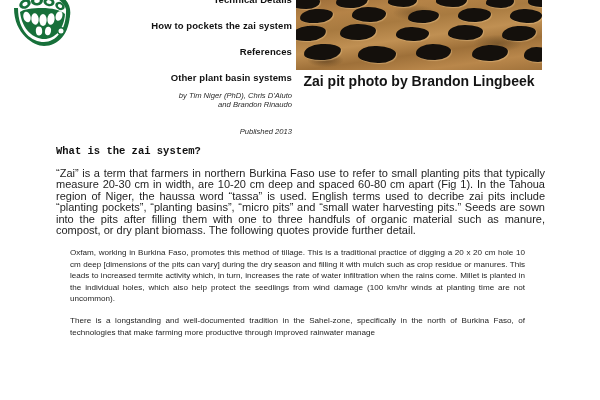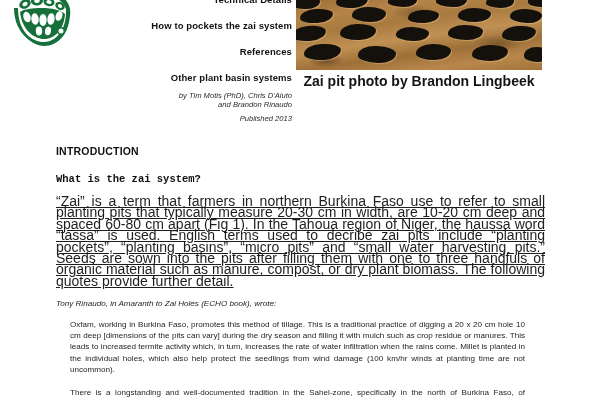--- a/index.html
+++ b/index.html
@@ -51,21 +51,21 @@
     left: 90px;
     top: 91px;
     width: 202px;
     text-align: right;
     font-style: italic;
     font-size: 7.6px;
     line-height: 9.4px;
     color: #2a2a2a;
   }
   .published {
-    margin-top: 4px;
+    margin-top: 17px;
   }
 
   .photo-wrap {
     position: absolute;
     left: 296px;
     top: 0px;
     width: 246px;
   }
   .photo {
     width: 246px;
@@ -114,26 +114,25 @@
     color: #111111;
   }
   h2.subsection {
     font-size: 10.5px;
     font-weight: bold;
     margin: 0 0 11px 0;
     color: #111111;
     font-family: Liberation Mono, monospace;
   }
   p.para {
-    font-size: 14px;
+    font-size: 11px;
     line-height: 11.4px;
     margin: 0 0 11px 0;
     text-align: justify;
     color: #1e1e1e;
-    text-decoration: underline;
   }
   p.attrib {
     font-size: 8.1px;
     line-height: 11.4px;
     font-style: italic;
     margin: 0 0 9px 0;
     color: #1e1e1e;
     text-align: left;
   }
   blockquote.quote {
@@ -203,21 +202,21 @@
   </div>
 
   <div class="toc">
     <div class="toc-item">Technical Details</div>
     <div class="toc-item">How to pockets the zai system</div>
     <div class="toc-item">References</div>
     <div class="toc-item">Other plant basin systems</div>
   </div>
 
   <div class="byline">
-    <div>by Tim Motis (PhD), Chris D'Aiuto</div>
+    <div>by Tim Niger (PhD), Chris D'Aiuto</div>
     <div>and Brandon Rinaudo</div>
     <div class="published">Published 2013</div>
   </div>
 
   <div class="photo-wrap">
     <div class="photo">
       <div class="photo-soil"></div>
 
       <div class="pit" style="left:-6px;  top:-4px;  width:30px; height:13px;"></div>
       <div class="pit" style="left:40px;  top:-6px;  width:32px; height:14px; transform:rotate(-3deg);"></div>
@@ -244,27 +243,25 @@
       <div class="pit" style="left:176px; top:45px; width:36px; height:16px; transform:rotate(-2deg);"></div>
       <div class="pit" style="left:228px; top:47px; width:26px; height:15px;"></div>
     </div>
     <div class="caption">Zai pit photo by Brandon Lingbeek</div>
   </div>
 
 </div>
 
 <div class="doc-body">
 
-  <h1 class="section">INTRODUCTION</h1>
 
   <h2 class="subsection">What is the zai system?</h2>
 
   <p class="para">“Zai” is a term that farmers in northern Burkina Faso use to refer to small planting pits that typically measure 20-30 cm in width, are 10-20 cm deep and spaced 60-80 cm apart (Fig 1).  In the Tahoua region of Niger, the haussa word “tassa” is used.  English terms used to decribe zai pits include “planting pockets”, “planting basins”, “micro pits” and “small water harvesting pits.”    Seeds are sown into the pits after filling them with one to three handfuls of organic material such as manure, compost, or dry plant biomass.  The following quotes provide further detail.</p>
 
-  <p class="attrib">Tony Rinaudo, in Amaranth to Zai Holes (ECHO book), wrote:</p>
 
   <blockquote class="quote">
     <p>Oxfam, working in Burkina Faso, promotes this method of tillage. This is a traditional practice of digging a 20 x 20 cm hole 10 cm deep [dimensions of the pits can vary] during the dry season and filling it with mulch such as crop residue or manures. This leads to increased termite activity which, in turn, increases the rate of water infiltration when the rains come. Millet is planted in the individual holes, which also help protect the seedlings from wind damage (100 km/hr winds at planting time are not uncommon).</p>
   </blockquote>
 
 
   <blockquote class="quote">
     <p>There is a longstanding and well-documented tradition in the Sahel-zone, specifically in the north of Burkina Faso, of technologies that make farming more productive through improved rainwater manage</p>
   </blockquote>
 

